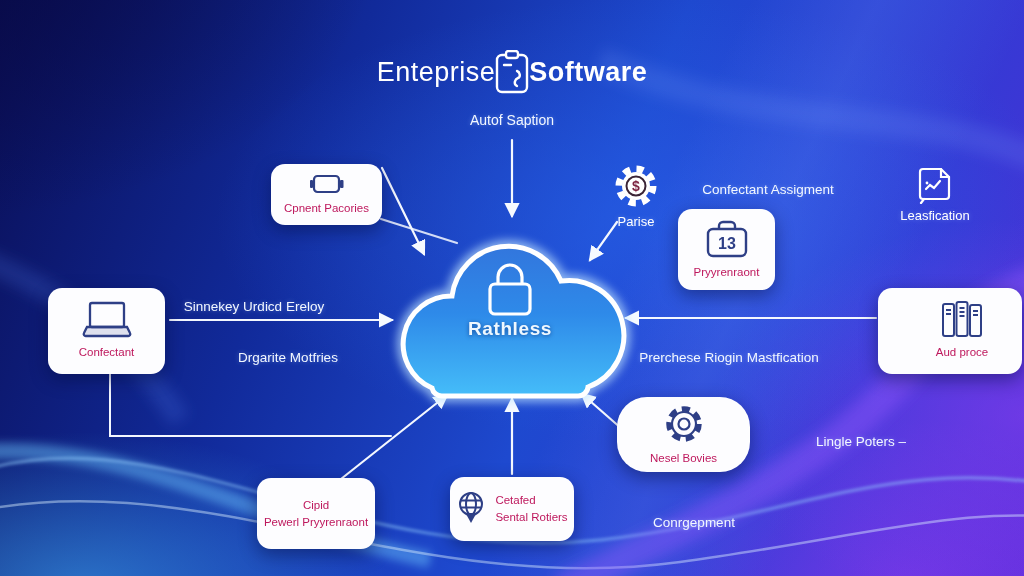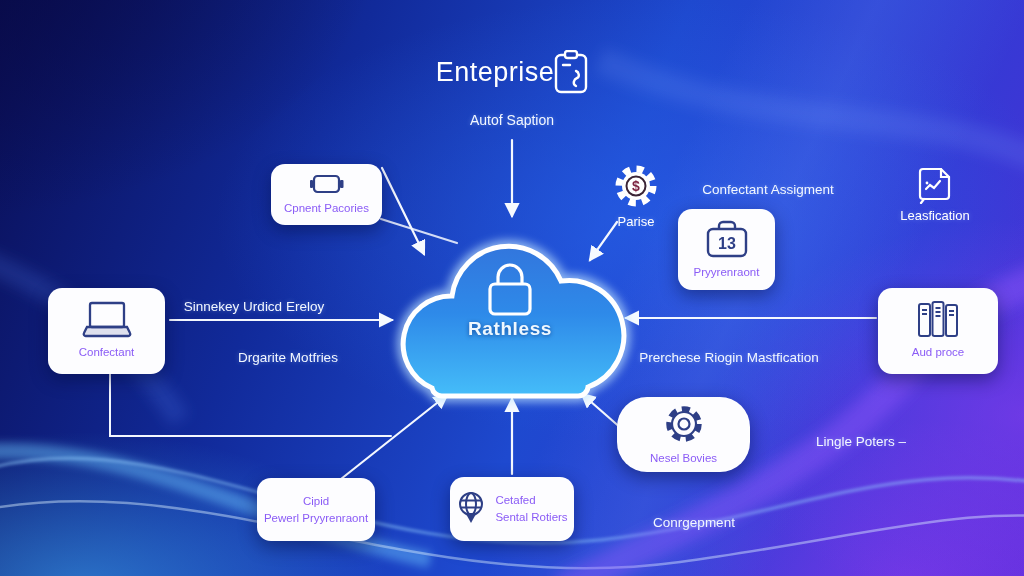--- a/index.html
+++ b/index.html
@@ -20,21 +20,21 @@
   }
   svg.overlay{position:absolute;inset:0;z-index:1;pointer-events:none;}
   .title-row{position:absolute;top:50px;left:0;width:100%;display:flex;justify-content:center;
     align-items:center;color:#fff;z-index:2;}
   .t1{font-size:27px;font-weight:400;letter-spacing:.5px;}
   .t2{font-size:27px;font-weight:700;letter-spacing:.5px;}
   .wlabel{position:absolute;transform:translate(-50%,-50%);color:#f2f7ff;font-size:13.5px;
     white-space:nowrap;z-index:2;text-shadow:0 0 5px rgba(160,200,255,.45);}
   .box{position:absolute;background:#fdfdff;border-radius:14px;z-index:2;
     box-shadow:0 6px 18px rgba(4,10,60,.45);display:flex;flex-direction:column;
-    align-items:center;justify-content:center;gap:5px;color:#8b5cf6;}
+    align-items:center;justify-content:center;gap:5px;color:#be185d;}
   .box .blabel{font-size:11.5px;line-height:1.45;text-align:center;}
   .floaticon{position:absolute;z-index:2;display:flex;flex-direction:column;align-items:center;gap:4px;color:#fff;}
   .floaticon .flabel{font-size:13px;text-shadow:0 0 5px rgba(160,200,255,.4);}
   .cloud-label{position:absolute;z-index:2;top:318px;left:418px;width:184px;text-align:center;
     color:#eef8ff;font-size:19px;font-weight:700;letter-spacing:.6px;
     text-shadow:0 1px 4px rgba(10,40,120,.65);}
   .rowbox{flex-direction:row;gap:9px;}
   .rowbox .blabel{text-align:left;}
 </style>
 </head>
@@ -99,20 +99,21 @@
   </svg>
 
   <div class="title-row">
     <span class="t1">Enteprise</span>
     <svg width="34" height="44" viewBox="0 0 34 44" stroke="#ffffff" stroke-width="2.4" fill="none" stroke-linecap="round">
       <rect x="2" y="5" width="30" height="37" rx="5"></rect>
       <rect x="11" y="1" width="12" height="7" rx="2.5" fill="#1d3fb6"></rect>
       <line x1="9" y1="15" x2="16" y2="15"></line>
       <path d="M22,36 c-4,-2 -2,-7 1,-8 c3,-1 2,-6 -1,-7"></path>
     </svg>
+    <span class="t2">Software</span>
   </div>
   <div class="wlabel" style="left:512px;top:120px;font-size:14px;">Autof Saption</div>
 
   <div class="cloud-label">Rathless</div>
 
   <div class="box" style="left:271px;top:164px;width:111px;height:61px;">
     <svg width="36" height="22" viewBox="0 0 36 22" stroke="#2e3f86" stroke-width="2.2" fill="none">
       <rect x="5" y="3" width="25" height="16" rx="3.5"></rect>
       <rect x="1" y="7" width="3" height="8" rx="1" fill="#2e3f86" stroke="none"></rect>
       <rect x="31" y="7" width="3.5" height="8" rx="1" fill="#2e3f86" stroke="none"></rect>
@@ -156,21 +157,21 @@
     <svg width="50" height="38" viewBox="0 0 50 38" stroke="#2e3f86" stroke-width="2.3" fill="none">
       <rect x="8" y="2" width="34" height="24" rx="2"></rect>
       <path d="M5,26 h40 l3,6 a2,2 0 0 1 -2,3 h-42 a2,2 0 0 1 -2,-3 z" fill="#2e3f86" fill-opacity="0.15"></path>
     </svg>
     <div class="blabel">Confectant</div>
   </div>
 
   <div class="wlabel" style="left:254px;top:306px;">Sinnekey Urdicd Ereloy</div>
   <div class="wlabel" style="left:288px;top:357px;">Drgarite Motfries</div>
 
-  <div class="box" style="left:878px;top:288px;width:120px;height:86px;">
+  <div class="box" style="left:878px;top:288px;width:120px;height:86px;padding-left:24px;">
     <svg width="46" height="38" viewBox="0 0 46 38" stroke="#2e3f86" stroke-width="2" fill="none">
       <rect x="4" y="3" width="11" height="32" rx="2"></rect>
       <rect x="17.5" y="1" width="11" height="34" rx="2"></rect>
       <rect x="31" y="4" width="11" height="31" rx="2"></rect>
       <path d="M7,9 h5 M7,13 h5 M20.5,7 h5 M20.5,11 h5 M20.5,15 h5 M34,10 h5 M34,14 h5"></path>
     </svg>
     <div class="blabel">Aud proce</div>
   </div>
 
   <div class="wlabel" style="left:729px;top:357px;">Prerchese Riogin Mastfication</div>
@@ -179,21 +180,21 @@
     <svg width="42" height="42" viewBox="0 0 42 42" fill="none">
       <circle cx="21" cy="21" r="15" stroke="#2e3f86" stroke-width="5.5" stroke-dasharray="8 5.6"></circle>
       <circle cx="21" cy="21" r="12" stroke="#2e3f86" stroke-width="2.2"></circle>
       <circle cx="21" cy="21" r="5.5" stroke="#2e3f86" stroke-width="2.2"></circle>
     </svg>
     <div class="blabel">Nesel Bovies</div>
   </div>
 
   <div class="wlabel" style="left:861px;top:441px;">Lingle Poters –</div>
 
-  <div class="box" style="left:257px;top:478px;width:118px;height:63px;">
+  <div class="box" style="left:257px;top:478px;width:118px;height:71px;">
     <div class="blabel">
       <div>Cipid</div>
       <div>Pewerl Pryyrenraont</div>
     </div>
   </div>
 
   <div class="box rowbox" style="left:450px;top:477px;width:124px;height:64px;">
     <svg width="30" height="38" viewBox="0 0 30 38" stroke="#2e3f86" stroke-width="2" fill="none">
       <circle cx="15" cy="14" r="11"></circle>
       <ellipse cx="15" cy="14" rx="5" ry="11"></ellipse>

